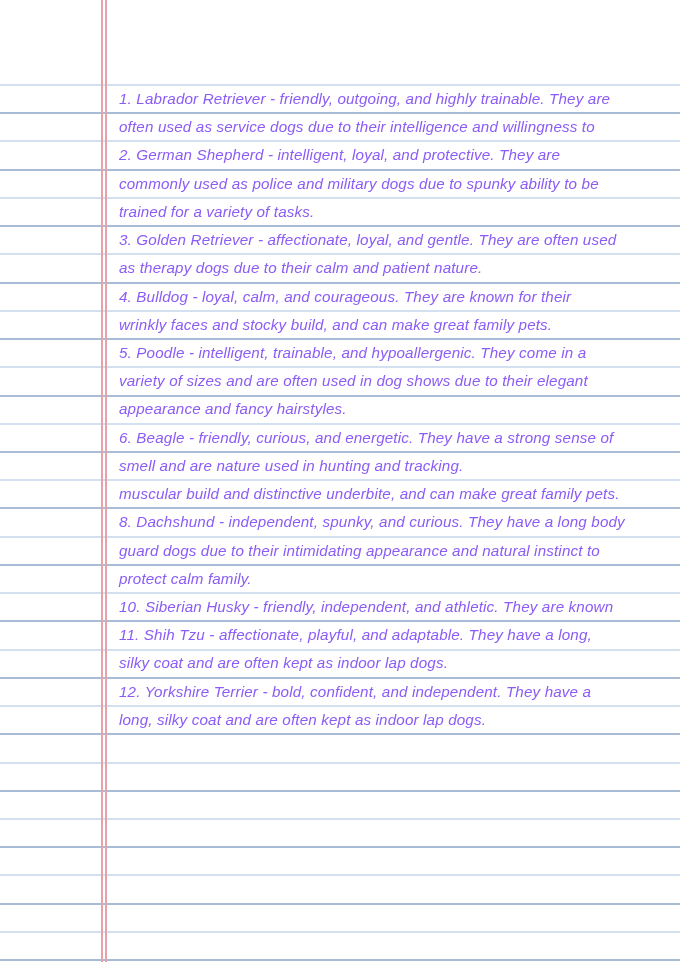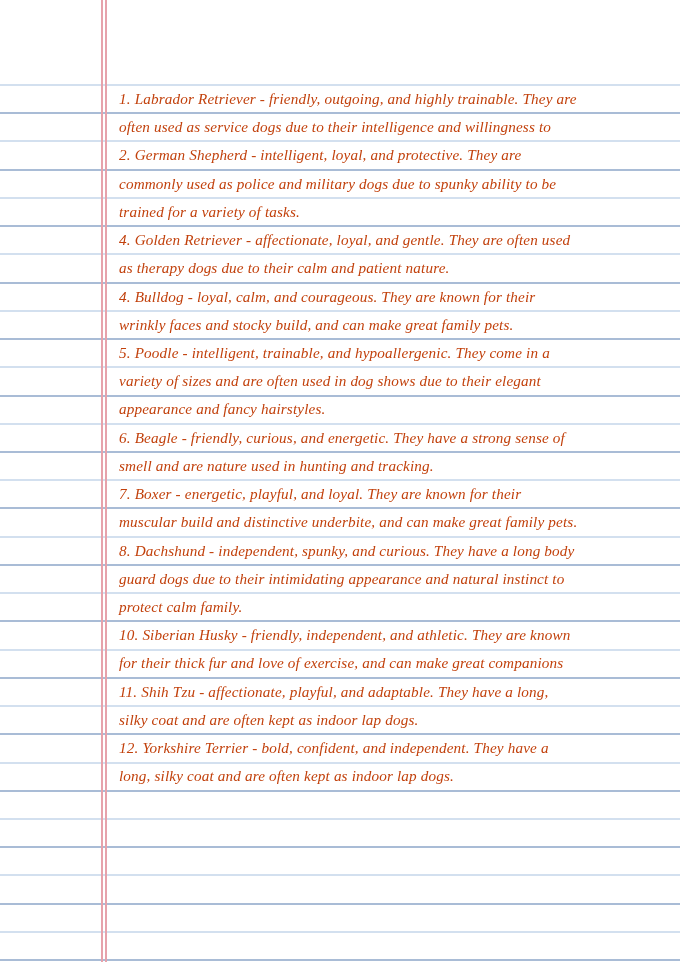--- a/index.html
+++ b/index.html
@@ -11,22 +11,22 @@
   .rule {
     position: absolute; left: 0; width: 680px; height: 2px;
   }
   .rule.light { background: #d3e0ef; }
   .rule.dark { background: #a9bcd6; }
   .margin-line {
     position: absolute; top: 0; width: 2px; height: 962px; background: #e6a2ab;
   }
   .text-block {
     position: absolute; left: 119px; top: 85px; width: 560px;
-    font-family: Liberation Serif, serif; font-style: italic;
-    font-size: 15.2px; color: #c2410c; letter-spacing: 0.15px;
+    font-family: Liberation Sans, sans-serif; font-style: italic;
+    font-size: 15.2px; color: #8b5cf6; letter-spacing: 0.15px;
   }
   .line {
     height: 28.23px; line-height: 28.23px; white-space: nowrap;
     position: relative; top: 0px;
   }
 </style>
 </head>
 <body>
 
 <div class="paper">
@@ -66,34 +66,32 @@
     </div>
   <div class="margin-line" style="left:101px"></div>
   <div class="margin-line" style="left:105px"></div>
 
   <div class="text-block">
     <div class="line">1. Labrador Retriever - friendly, outgoing, and highly trainable. They are</div>
     <div class="line">often used as service dogs due to their intelligence and willingness to</div>
     <div class="line">2. German Shepherd - intelligent, loyal, and protective. They are</div>
     <div class="line">commonly used as police and military dogs due to spunky ability to be</div>
     <div class="line">trained for a variety of tasks.</div>
-    <div class="line">4. Golden Retriever - affectionate, loyal, and gentle. They are often used</div>
+    <div class="line">3. Golden Retriever - affectionate, loyal, and gentle. They are often used</div>
     <div class="line">as therapy dogs due to their calm and patient nature.</div>
     <div class="line">4. Bulldog - loyal, calm, and courageous. They are known for their</div>
     <div class="line">wrinkly faces and stocky build, and can make great family pets.</div>
     <div class="line">5. Poodle - intelligent, trainable, and hypoallergenic. They come in a</div>
     <div class="line">variety of sizes and are often used in dog shows due to their elegant</div>
     <div class="line">appearance and fancy hairstyles.</div>
     <div class="line">6. Beagle - friendly, curious, and energetic. They have a strong sense of</div>
     <div class="line">smell and are nature used in hunting and tracking.</div>
-    <div class="line">7. Boxer - energetic, playful, and loyal. They are known for their</div>
     <div class="line">muscular build and distinctive underbite, and can make great family pets.</div>
     <div class="line">8. Dachshund - independent, spunky, and curious. They have a long body</div>
     <div class="line">guard dogs due to their intimidating appearance and natural instinct to</div>
     <div class="line">protect calm family.</div>
     <div class="line">10. Siberian Husky - friendly, independent, and athletic. They are known</div>
-    <div class="line">for their thick fur and love of exercise, and can make great companions</div>
     <div class="line">11. Shih Tzu - affectionate, playful, and adaptable. They have a long,</div>
     <div class="line">silky coat and are often kept as indoor lap dogs.</div>
     <div class="line">12. Yorkshire Terrier - bold, confident, and independent. They have a</div>
     <div class="line">long, silky coat and are often kept as indoor lap dogs.</div>
   </div>
 </div>
 
 </body></html>

